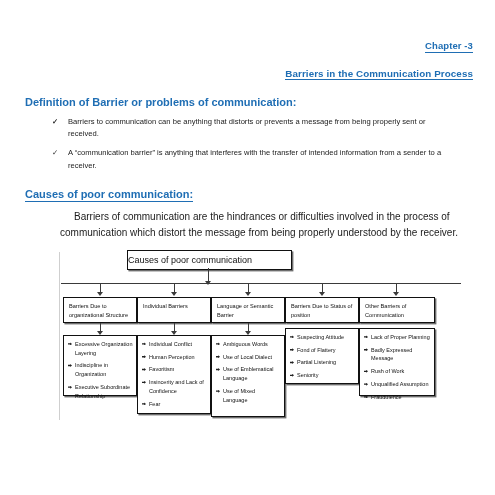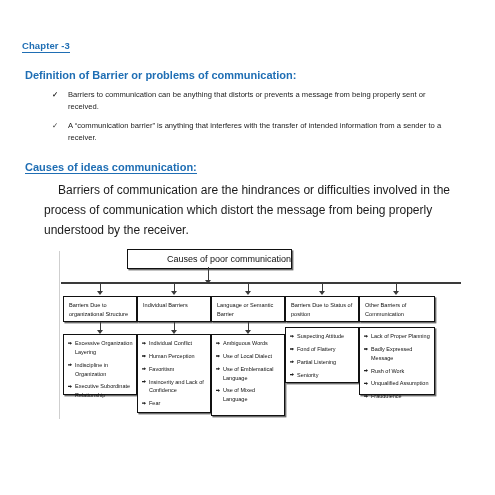--- a/index.html
+++ b/index.html
@@ -20,21 +20,21 @@
     position: relative;
     width: 495px;
     height: 495px;
     background: #ffffff;
     box-sizing: border-box;
     padding: 0 22px;
   }
 
   
   .h-center {
-    text-align: left;
+    text-align: right;
     font-weight: bold;
     color: #1f6eb4;
     letter-spacing: .1px;
   }
   .chapter {
     font-size: 9.5px;
     margin-top: 40px;
   }
   .chapter span,
   .doc-title span,
@@ -73,23 +73,23 @@
   ul.checks li .tick {
     position: absolute;
     left: -16px;
     top: 0px;
     font-size: 7.5px;
     color: #333;
   }
 
   
   .para {
-    font-size: 12px;
+    font-size: 10px;
     line-height: 1.66;
-    margin: 7px 12px 0 22px;
+    margin: 7px 12px 0 38px;
     text-indent: 14px;
     color: #1b1b1b;
   }
 
   
   .diagram {
     position: relative;
     margin-top: 8px;
     height: 175px;
   }
@@ -104,21 +104,21 @@
   .root-box {
     position: absolute;
     left: 105px;
     top: 0px;
     width: 163px;
     height: 18px;
     border: 1.6px solid #111;
     background: #fff;
     display: flex;
     align-items: center;
-    justify-content: flex-end;
+    justify-content: flex-start;
     font-size: 9px;
     color: #111;
     box-shadow: 1.4px 1.4px 0 #6d6d6d;
   }
   
   .stem {
     position: absolute;
     left: 186px;
     top: 18px;
     width: 1.4px;
@@ -217,41 +217,44 @@
 </style>
 </head>
 <body>
 
 <div class="page">
 
   <div class="h-center chapter">
     <span>Chapter -3</span>
   </div>
 
+  <div class="h-center doc-title">
+    <span>Barriers in the Communication Process</span>
+  </div>
 
   <div class="sec-head no-underline">
     <span>Definition of Barrier or problems of communication:</span>
   </div>
 
   <ul class="checks">
     <li>
       <span class="tick">✓</span>
     </li>
     <li>
       <span class="tick">✓</span>
       <span>Barriers to communication can be anything that distorts or prevents a message from being properly sent or received.</span>
     </li>
     <li>
       <span class="tick">✓</span>
       <span>A “communication barrier” is anything that interferes with the transfer of intended information from a sender to a receiver.</span>
     </li>
   </ul>
 
   <div class="sec-head">
-    <span>Causes of ideas communication:</span>
+    <span>Causes of poor communication:</span>
   </div>
 
   <div class="para">Barriers of communication are the hindrances or difficulties involved in the process of communication which distort the message from being properly understood by the receiver.</div>
 
   <div class="diagram">
 
     <div class="canvas-edge"></div>
 
     <div class="root-box">
       <span>Causes of poor communication</span>

